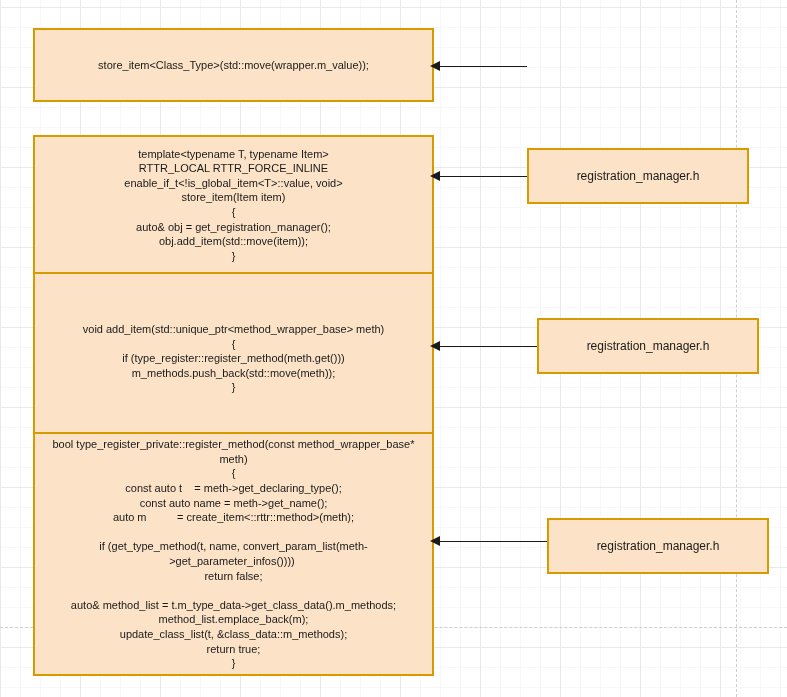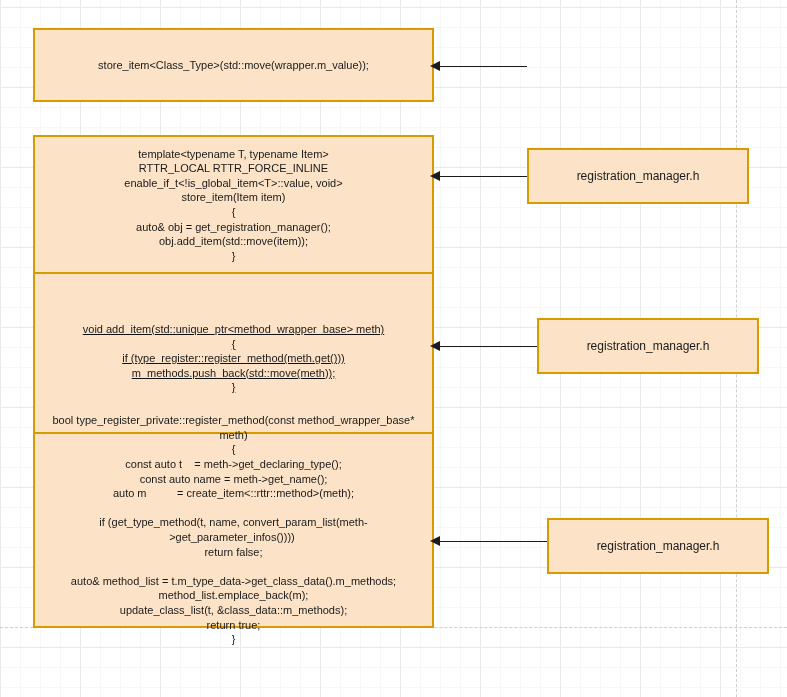--- a/index.html
+++ b/index.html
@@ -98,29 +98,29 @@
     <div class="code">template&lt;typename T, typename Item&gt;
 RTTR_LOCAL RTTR_FORCE_INLINE
 enable_if_t&lt;!is_global_item&lt;T&gt;::value, void&gt;
 store_item(Item item)
 {
 auto&amp; obj = get_registration_manager();
 obj.add_item(std::move(item));
 }</div>
   </div>
 
-  <div class="node" style="left:33px; top:272px; width:401px; height:173px;text-decoration:underline;">
+  <div class="node" style="left:33px; top:272px; width:401px; height:173px;">
     <div class="code">void add_item(std::unique_ptr&lt;method_wrapper_base&gt; meth)
 {
 if (type_register::register_method(meth.get()))
 m_methods.push_back(std::move(meth));
 }</div>
   </div>
 
-  <div class="node" style="left:33px; top:432px; width:401px; height:196px;">
+  <div class="node" style="left:33px; top:432px; width:401px; height:244px;">
     <div class="code">bool type_register_private::register_method(const method_wrapper_base*
 meth)
 {
 const auto t    = meth-&gt;get_declaring_type();
 const auto name = meth-&gt;get_name();
 auto m          = create_item&lt;::rttr::method&gt;(meth);
 
 if (get_type_method(t, name, convert_param_list(meth-
 &gt;get_parameter_infos()))) 
 return false;

